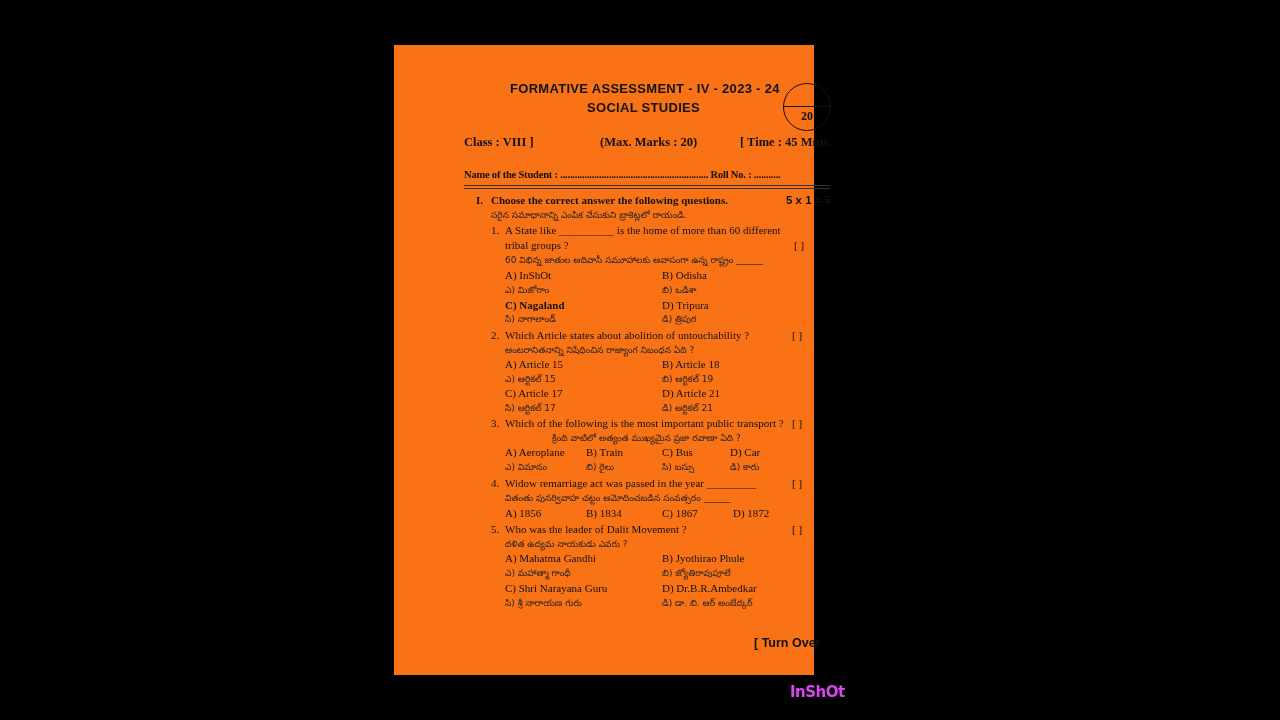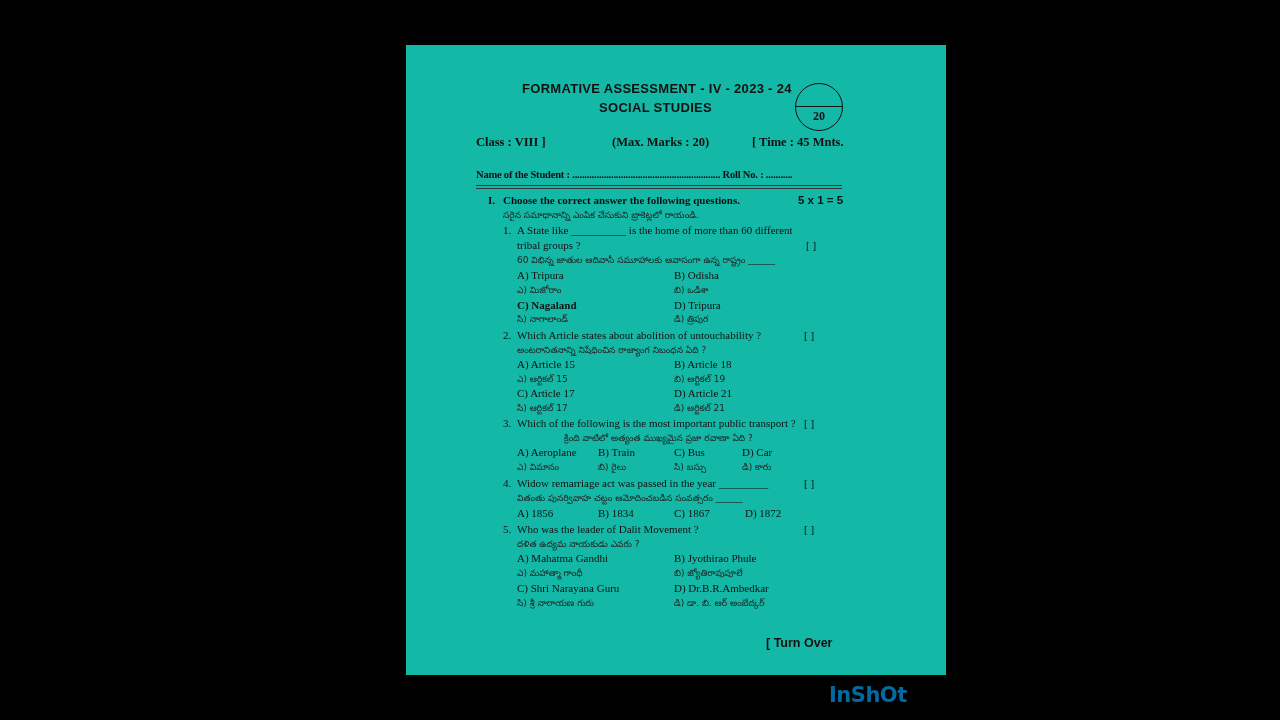--- a/index.html
+++ b/index.html
@@ -1,30 +1,30 @@
 <!DOCTYPE html>
 <html><head>
 <meta charset="utf-8">
 <style>
   html, body { margin:0; padding:0; }
   body { width:1280px; height:720px; background:#000; position:relative; overflow:hidden; font-family:"Liberation Serif", serif; color:#111; }
-  .page { position:absolute; left:394px; top:45px; width:540px; height:630px; background:#14b8a6;margin-left:12px; }
+  .page { position:absolute; left:394px; top:45px; width:420px; height:630px; background:#f97316; }
   .abs { position:absolute; white-space:nowrap; }
   .title { font-family:"Liberation Sans", sans-serif; font-weight:bold; font-size:13px; letter-spacing:0.3px; }
   .circle { position:absolute; left:389px; top:38px; width:46px; height:46px; border:1.3px solid #111; border-radius:50%; }
   .circle .mid { position:absolute; left:0; right:0; top:22px; border-top:1.3px solid #111; }
   .circle .val { position:absolute; left:0; right:0; top:25px; text-align:center; font-weight:bold; font-size:12px; }
   .bold { font-weight:bold; }
   .meta { font-size:12.5px; font-weight:bold; }
   .rule { position:absolute; left:70px; width:366px; border-top:1px solid #333; }
   .q { font-size:11px; }
   .te { font-family:"DejaVu Sans", sans-serif; font-size:9px; color:#222; }
   .br { font-size:11px; }
   .turn { font-family:"Liberation Sans", sans-serif; font-weight:bold; font-size:12.5px; }
-  .inshot { position:absolute; left:829px; top:683px; font-family:"DejaVu Sans", sans-serif; font-weight:bold; font-size:21px; color:#0369a1; letter-spacing:-0.5px; }
+  .inshot { position:absolute; left:790px; top:683px; font-family:"DejaVu Sans", sans-serif; font-weight:bold; font-size:15px; color:#d946ef; letter-spacing:-0.5px; }
 </style>
 </head>
 <body>
 
 <div class="page">
   <div class="abs title" style="left:116px;top:36px;">FORMATIVE ASSESSMENT - IV - 2023 - 24</div>
   <div class="abs title" style="left:193px;top:55px;">SOCIAL STUDIES</div>
   <div class="circle">
     <div class="mid"></div>
     <div class="val">20</div>
@@ -41,21 +41,21 @@
   <div class="abs bold" style="left:82px;top:149px;font-size:11px;">I.</div>
   <div class="abs bold" style="left:97px;top:149px;font-size:11px;">Choose the correct answer the following questions.</div>
   <div class="abs bold" style="left:392px;top:149px;font-family:'Liberation Sans',sans-serif;font-size:11.5px;">5 x 1 = 5</div>
   <div class="abs te" style="left:97px;top:165px;">సరైన సమాధానాన్ని ఎంపిక చేసుకుని బ్రాకెట్లలో రాయండి.</div>
 
   <div class="abs q" style="left:97px;top:179px;">1.</div>
   <div class="abs q" style="left:111px;top:179px;">A State like __________ is the home of more than 60 different</div>
   <div class="abs q" style="left:111px;top:194px;">tribal groups ?</div>
   <div class="abs br" style="left:400px;top:194px;">[        ]</div>
   <div class="abs te" style="left:111px;top:210px;text-align:right;">60 విభిన్న జాతుల ఆదివాసీ సమూహాలకు ఆవాసంగా ఉన్న రాష్ట్రం ______</div>
-  <div class="abs q" style="left:111px;top:224px;">A) Tripura</div>
+  <div class="abs q" style="left:111px;top:224px;">A) InShOt</div>
   <div class="abs q" style="left:268px;top:224px;text-align:right;">B) Odisha</div>
   <div class="abs te" style="left:111px;top:240px;">ఎ) మిజోరాం</div>
   <div class="abs te" style="left:268px;top:240px;">బి) ఒడిశా</div>
   <div class="abs q" style="left:111px;top:254px;font-weight:bold;">C) Nagaland</div>
   <div class="abs q" style="left:268px;top:254px;">D) Tripura</div>
   <div class="abs te" style="left:111px;top:269px;">సి) నాగాలాండ్</div>
   <div class="abs te" style="left:268px;top:269px;">డి) త్రిపుర</div>
 
   <div class="abs q" style="left:97px;top:284px;">2.</div>
   <div class="abs q" style="left:111px;top:284px;">Which Article states about abolition of untouchability ?</div>

